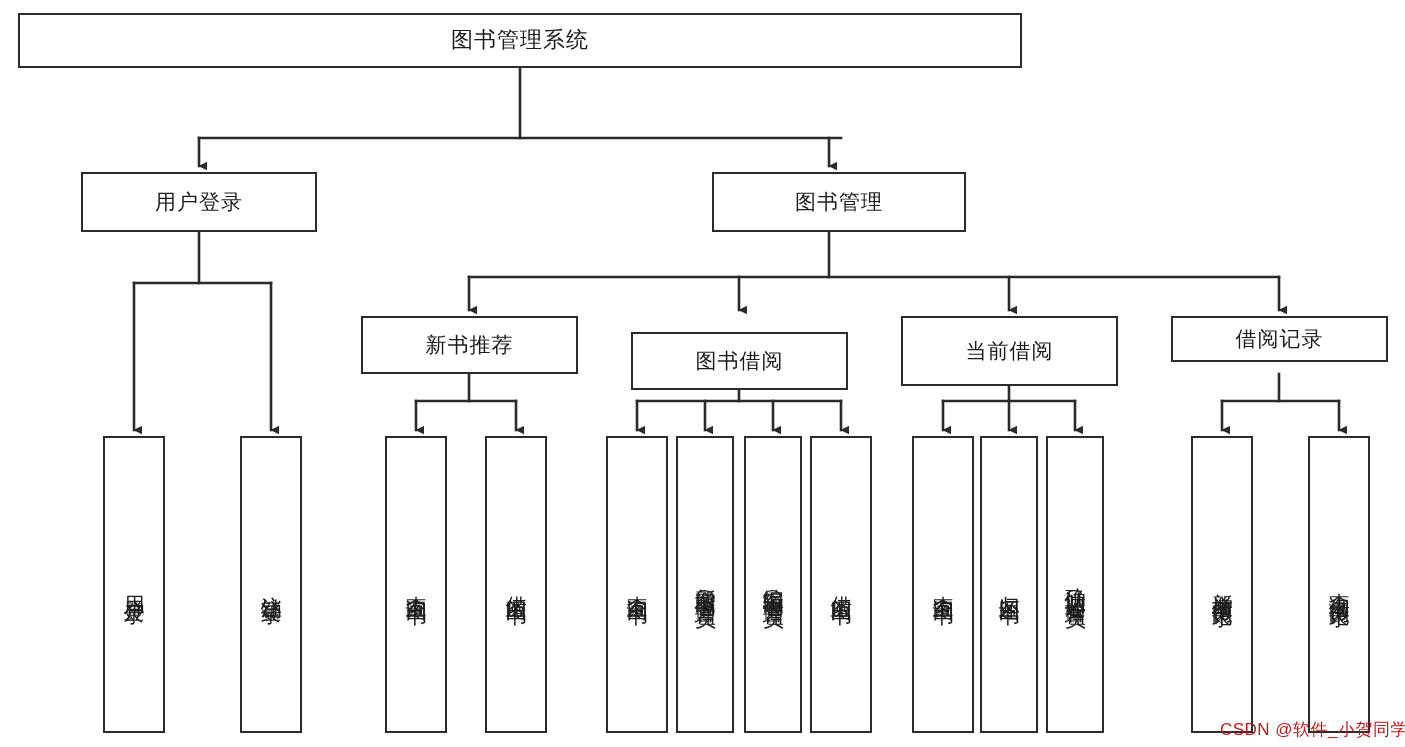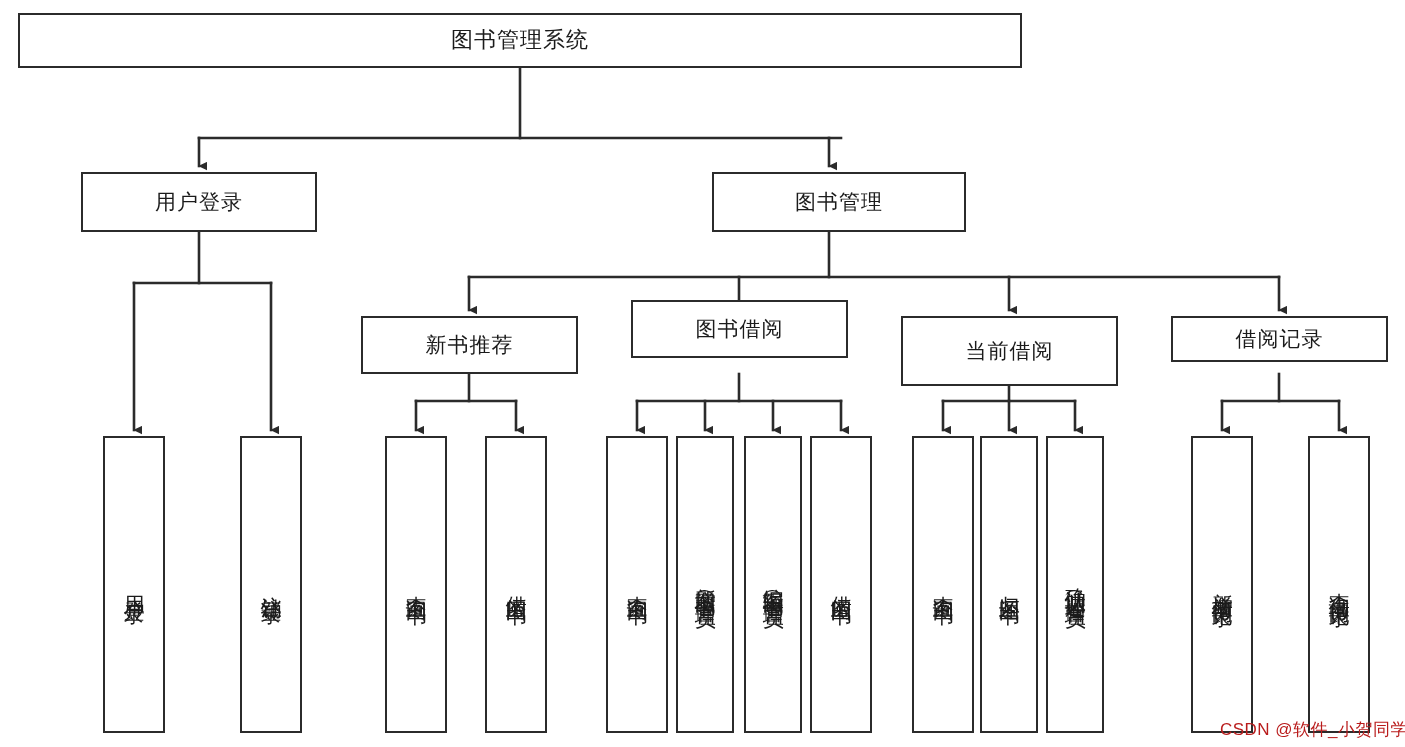--- a/index.html
+++ b/index.html
@@ -125,21 +125,21 @@
   <div class="node horiz" style="left:81px; top:172px; width:236px; height:60px;">
     <span class="label">用户登录</span>
   </div>
   <div class="node horiz" style="left:712px; top:172px; width:254px; height:60px;">
     <span class="label">图书管理</span>
   </div>
 
   <div class="node horiz" style="left:361px; top:316px; width:217px; height:58px;">
     <span class="label">新书推荐</span>
   </div>
-  <div class="node horiz" style="left:631px; top:300px; width:217px; height:58px;">
+  <div class="node horiz" style="left:631px; top:332px; width:217px; height:58px;">
     <span class="label">图书借阅</span>
   </div>
   <div class="node horiz" style="left:901px; top:316px; width:217px; height:70px;">
     <span class="label">当前借阅</span>
   </div>
   <div class="node horiz" style="left:1171px; top:316px; width:217px; height:46px;">
     <span class="label">借阅记录</span>
   </div>
 
   <div class="node vert" style="left:103px; top:436px; width:62px; height:297px;">

